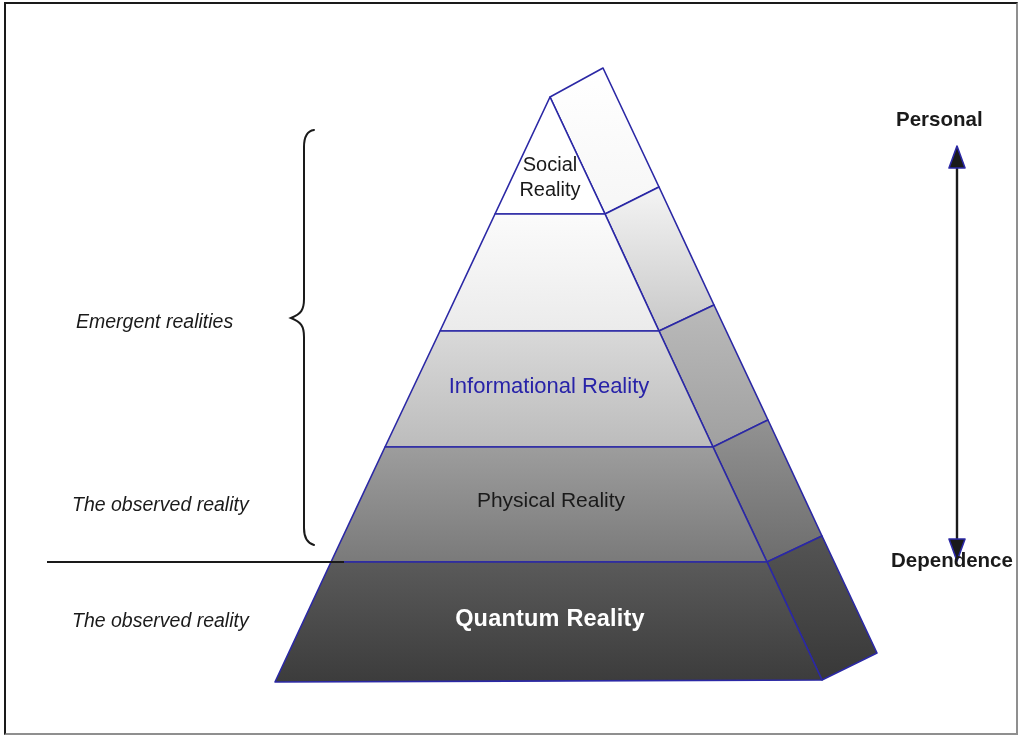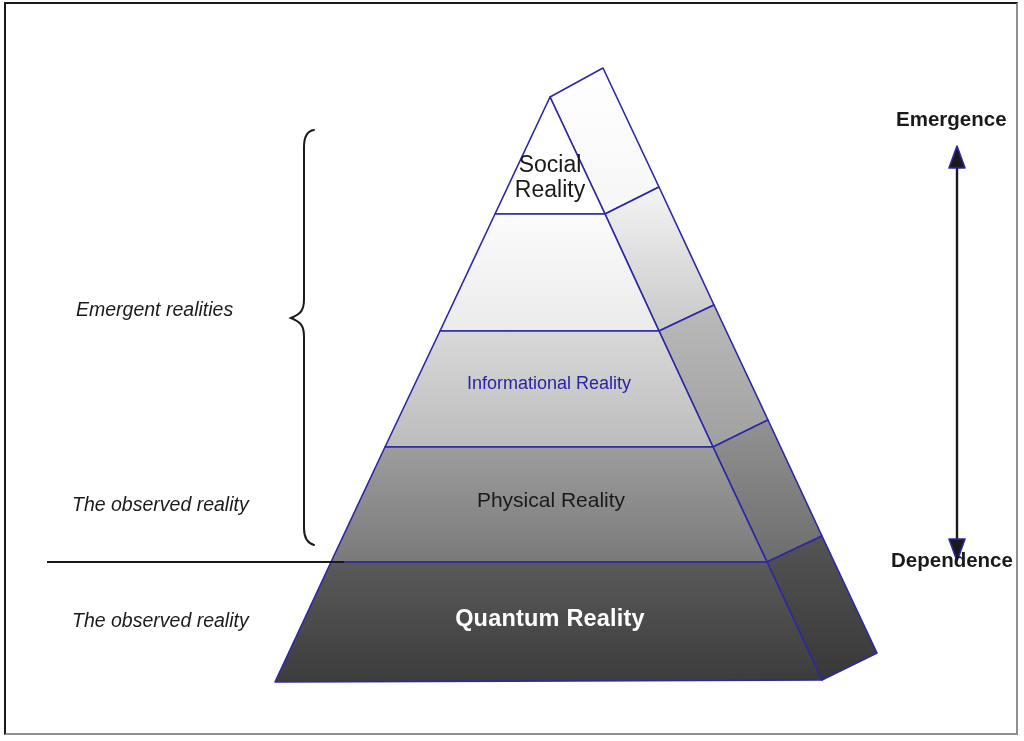--- a/index.html
+++ b/index.html
@@ -12,33 +12,33 @@
     position:absolute; left:4px; top:2px; right:6px; bottom:6px;
     border:2px solid;
     border-color: var(--frame_dark) var(--frame_gray) var(--frame_gray) var(--frame_dark);
     pointer-events:none;
   }
   svg.scene { position:absolute; left:0; top:0; }
   .scene polygon { stroke: var(--pyramid_stroke); stroke-width:1.6; stroke-linejoin:round; }
   .scene .ink { stroke: var(--annotation_black); fill:none; }
   .label { position:absolute; text-align:center; }
   .lbl-social { left:550px; top:152px; width:100px; margin-left:-50px;
-    font-size:23px; line-height:25px; color: var(--black_text); }
+    font-size:20px; line-height:25px; color: var(--black_text); }
   .lbl-personal { left:550px; top:245px; width:120px; margin-left:-60px;
     font-size:20.5px; line-height:28px; color: var(--navy_text); }
   .lbl-informational { left:549px; top:373px; transform:translateX(-50%);
-    white-space:nowrap; font-size:18px; color: var(--navy_text); }
+    white-space:nowrap; font-size:22px; color: var(--navy_text); }
   .lbl-physical { left:551px; top:488px; transform:translateX(-50%);
     white-space:nowrap; font-size:21px; color: var(--black_text); }
   .lbl-quantum { left:550px; top:605px; transform:translateX(-50%);
     white-space:nowrap; font-size:23.5px; font-weight:bold; letter-spacing:0.2px;
     color: var(--white_text); }
   .annot { position:absolute; font-style:italic; font-size:19.5px;
     color: var(--black_text); white-space:nowrap; text-align:left; }
-  .annot-emergent { left:76px; top:298px; }
+  .annot-emergent { left:76px; top:310px; }
   .annot-observed { left:72px; top:483px;margin-top:10px; }
   .annot-observer { left:72px; top:609px; }
   .axis-lbl { position:absolute; font-weight:bold; font-size:20.5px;
     color: var(--black_text); white-space:nowrap; }
   .axis-top { left:896px; top:107px; }
   .axis-bottom { left:891px; top:548px; }
 </style>
 </head>
 <body>
 
@@ -114,17 +114,17 @@
 
   <div class="label lbl-social">Social Reality</div>
   <div class="label lbl-informational">Informational Reality</div>
   <div class="label lbl-physical">Physical Reality</div>
   <div class="label lbl-quantum">Quantum Reality</div>
 
   <div class="annot annot-emergent">Emergent realities</div>
   <div class="annot annot-observed">The observed reality</div>
   <div class="annot annot-observer">The observed reality</div>
 
-  <div class="axis-lbl axis-top">Emergence</div>
+  <div class="axis-lbl axis-top">Personal</div>
   <div class="axis-lbl axis-bottom">Dependence</div>
 
   <div class="frame"></div>
 </div>
 
 </body></html>

